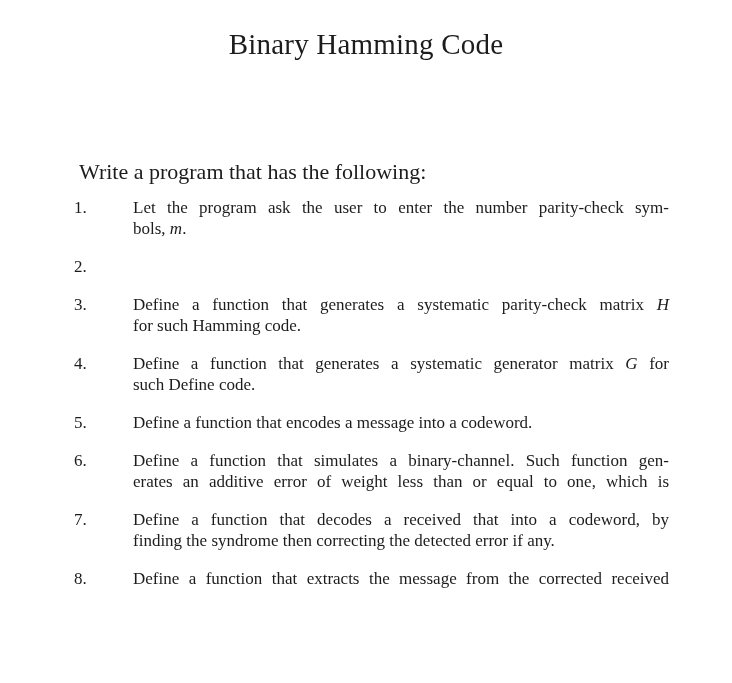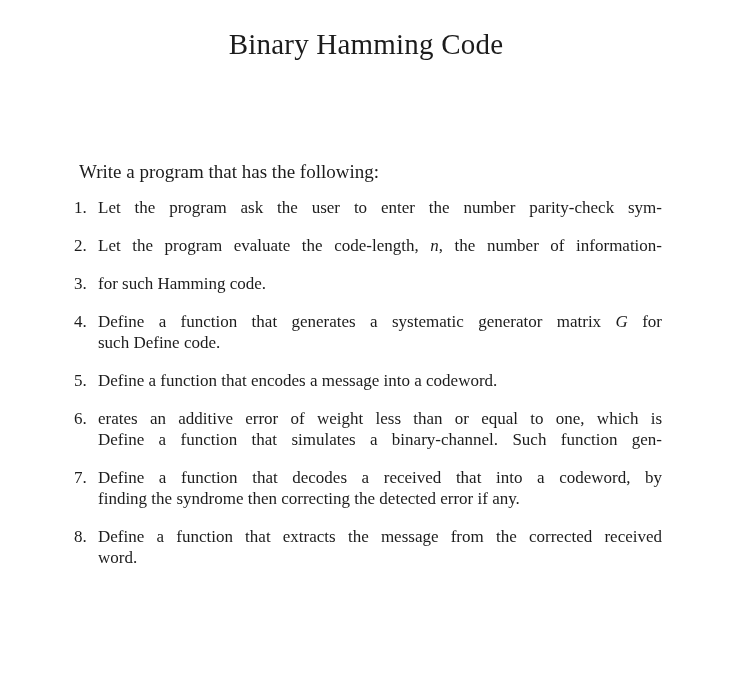--- a/index.html
+++ b/index.html
@@ -24,21 +24,21 @@
   .title {
     margin: 0;
     font-size: 29px;
     line-height: 36px;
     font-weight: normal;
     text-align: center;
     letter-spacing: 0.2px;
   }
   .intro {
     margin: 99px 0 8px 16px;
-    font-size: 19px;
+    font-size: 22px;
     line-height: 21px;
   }
   .list {
     list-style: none;
     margin: 15px 0 0 0;
     padding: 0 0 0 11px;
   }
   .item {
     display: flex;
     font-size: 17px;
@@ -46,82 +46,83 @@
   }
   .item + .item {
     margin-top: 17px;
   }
   .num {
     flex: 0 0 24px;
     width: 24px;
   }
   .itembody {
     width: 564px;
+    margin-left: 35px;
   }
   .line.j {
     text-align: justify;
     text-align-last: justify;
   }
   .line i {
     font-style: italic;
   }
 </style>
 </head>
 <body>
 
 <div class="page">
   <h1 class="title">Binary Hamming Code</h1>
   <p class="intro">Write a program that has the following:</p>
   <ol class="list" id="list">
       <li class="item">
         <span class="num">1.</span>
         <div class="itembody">
           <div class="line j">Let the program ask the user to enter the number parity-check sym-</div>
+          <div class="line">bols, <i>m</i>.</div>
         </div>
       </li>
       <li class="item">
         <span class="num">2.</span>
         <div class="itembody">
-          <div class="line j">Let the program evaluate the code-length, <i>n</i>, the number of information-</div>
         </div>
       </li>
       <li class="item">
         <span class="num">3.</span>
         <div class="itembody">
+          <div class="line j">Define a function that generates a systematic parity-check matrix <i>H</i></div>
           <div class="line">for such Hamming code.</div>
         </div>
       </li>
       <li class="item">
         <span class="num">4.</span>
         <div class="itembody">
           <div class="line j">Define a function that generates a systematic generator matrix <i>G</i> for</div>
           <div class="line">such Define code.</div>
         </div>
       </li>
       <li class="item">
         <span class="num">5.</span>
         <div class="itembody">
           <div class="line">Define a function that encodes a message into a codeword.</div>
         </div>
       </li>
       <li class="item">
         <span class="num">6.</span>
         <div class="itembody">
+          <div class="line j">Define a function that simulates a binary-channel. Such function gen-</div>
           <div class="line j">erates an additive error of weight less than or equal to one, which is</div>
-          <div class="line j">Define a function that simulates a binary-channel. Such function gen-</div>
         </div>
       </li>
       <li class="item">
         <span class="num">7.</span>
         <div class="itembody">
           <div class="line j">Define a function that decodes a received that into a codeword, by</div>
           <div class="line">finding the syndrome then correcting the detected error if any.</div>
         </div>
       </li>
       <li class="item">
         <span class="num">8.</span>
         <div class="itembody">
           <div class="line j">Define a function that extracts the message from the corrected received</div>
-          <div class="line">word.</div>
         </div>
       </li>
     </ol>
 </div>
 
 </body></html>

